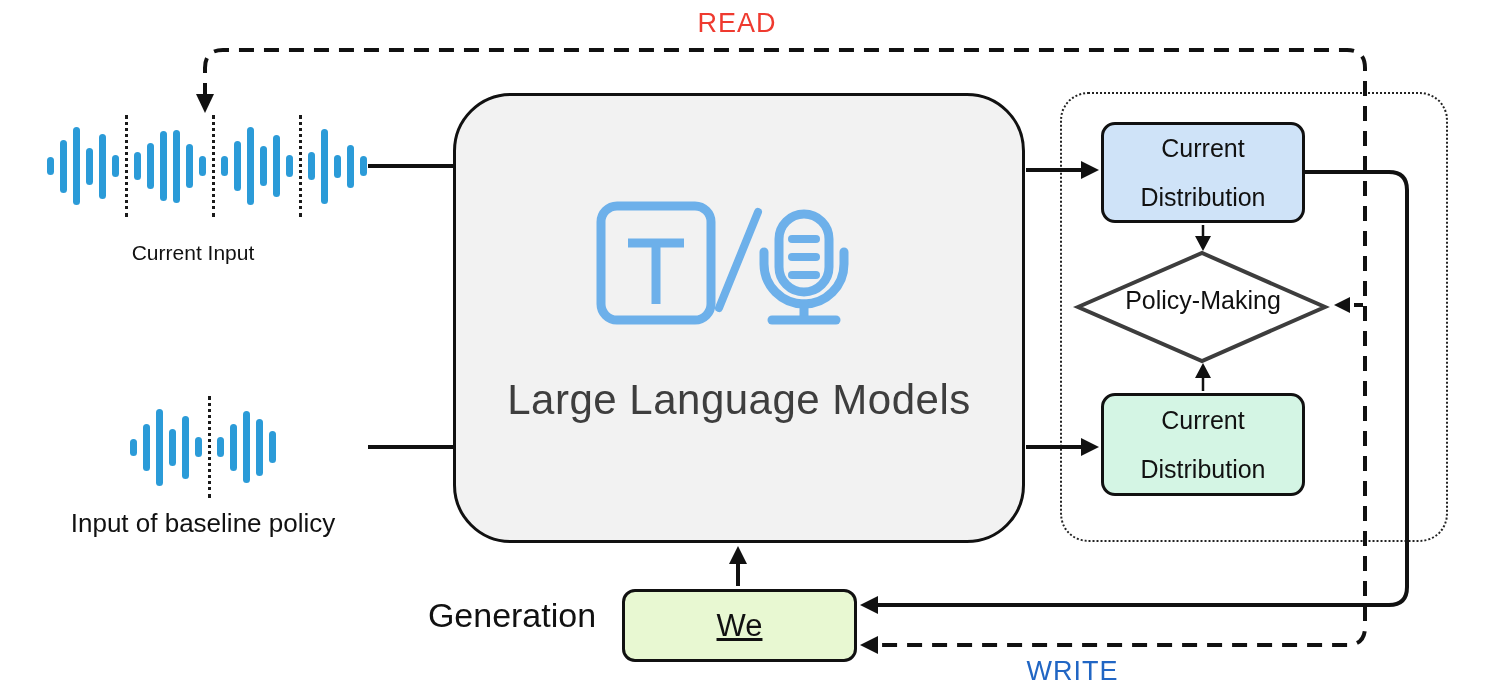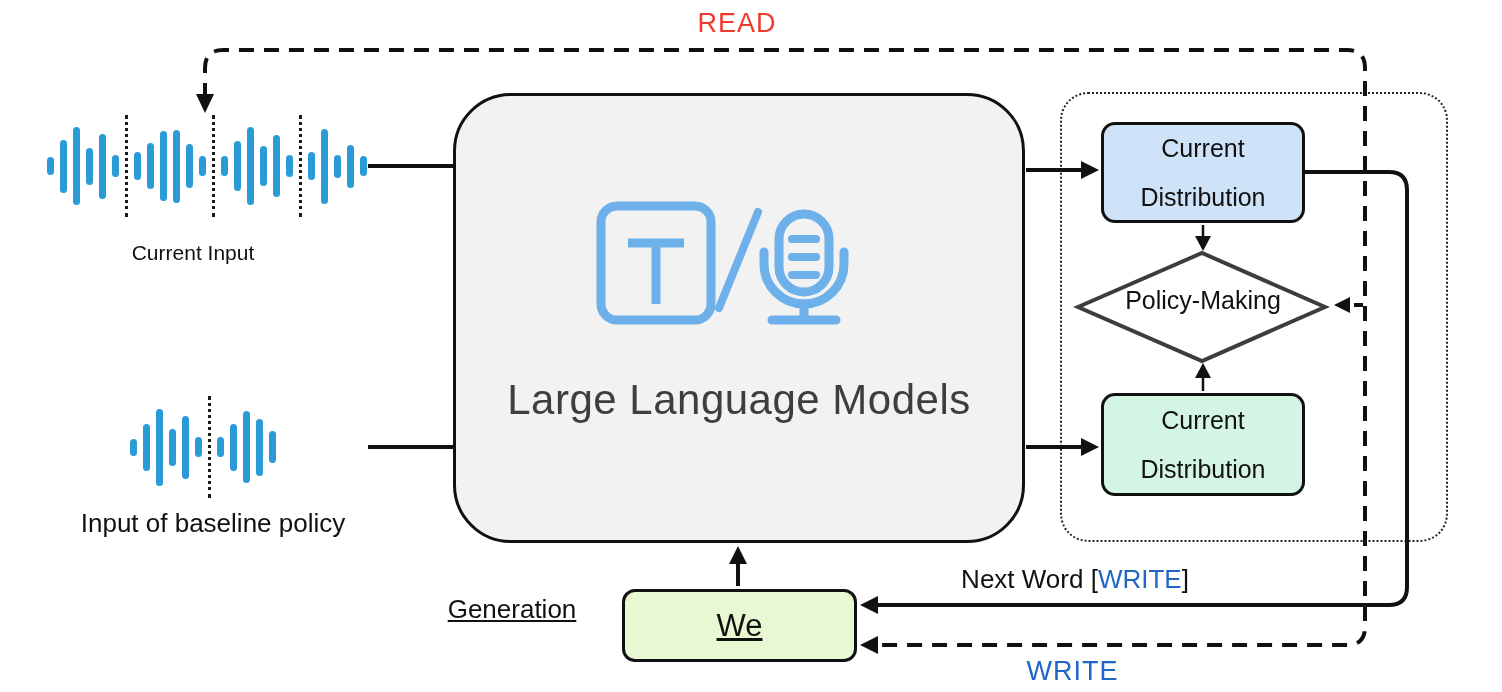--- a/index.html
+++ b/index.html
@@ -38,22 +38,22 @@
   }
   .node-current{left:1101px;top:122px;width:204px;height:101px;background:var(--current-fill);}
   .node-baseline{left:1101px;top:393px;width:204px;height:103px;background:var(--baseline-fill);}
   .node-we{left:622px;top:589px;width:235px;height:73px;background:var(--we-fill);font-size:31px;border-radius:13px;text-decoration:underline;}
 
   .policy-label{left:1090px;top:286px;width:226px;font-size:25px;z-index:3;}
 
   .read-label{left:657px;top:8px;width:160px;font-size:27px;color:var(--read);letter-spacing:1px;}
   .write-label{left:990px;top:656px;width:165px;font-size:27px;color:var(--write);letter-spacing:1px;}
   .current-input-label{left:93px;top:241px;width:200px;font-size:21px;}
-  .baseline-input-label{left:48px;top:508px;width:330px;font-size:26px;}
-  .generation-label{left:412px;top:592px;width:200px;font-size:26px;line-height:1.38;white-space:normal;text-decoration:underline;}
+  .baseline-input-label{left:38px;top:508px;width:330px;font-size:26px;}
+  .generation-label{left:412px;top:592px;width:200px;font-size:34px;line-height:1.38;white-space:normal;}
   .next-word-label{left:935px;top:564px;width:280px;font-size:26px;}
   .next-word-label .w{color:var(--write);}
 
   
   .wave{position:absolute;display:flex;align-items:center;gap:6px;height:80px;z-index:1;}
   .wave-current{left:47px;top:126px;}
   .wave-baseline{left:130px;top:407px;}
   .wbar{width:7px;border-radius:4px;background:var(--wave);flex:none;}
   .wsep{width:0;height:102px;border-left:3px dotted #1a1a1a;flex:none;}
 </style>
@@ -144,21 +144,20 @@
 
   <div class="lbl policy-label">Policy-Making</div>
 
   <div class="node node-we">
     <span>We</span>
   </div>
   <div class="lbl generation-label">
     <div>Generation</div>
   </div>
 
-  <div class="lbl next-word-label"><span>Next Word [</span><span class="w">WRITE</span><span>]</span></div>
   <div class="lbl write-label">WRITE</div>
 
   <svg class="wires" width="1502" height="692" viewBox="0 0 1502 692">
 
     <path d="M 205 98 L 205 68 Q 205 50 223 50 L 1347 50 Q 1365 50 1365 68 L 1365 627 Q 1365 645 1347 645 L 874 645" fill="none" stroke="#111" stroke-width="4" stroke-dasharray="15 10"></path>
     <polygon points="205,113 196,94 214,94" fill="#111"></polygon>
     <polygon points="860,645 878,636 878,654" fill="#111"></polygon>
 
     <path d="M 1363 305 L 1346 305" fill="none" stroke="#111" stroke-width="4" stroke-dasharray="9 7"></path>
     <polygon points="1334,305 1350,297 1350,313" fill="#111"></polygon>

